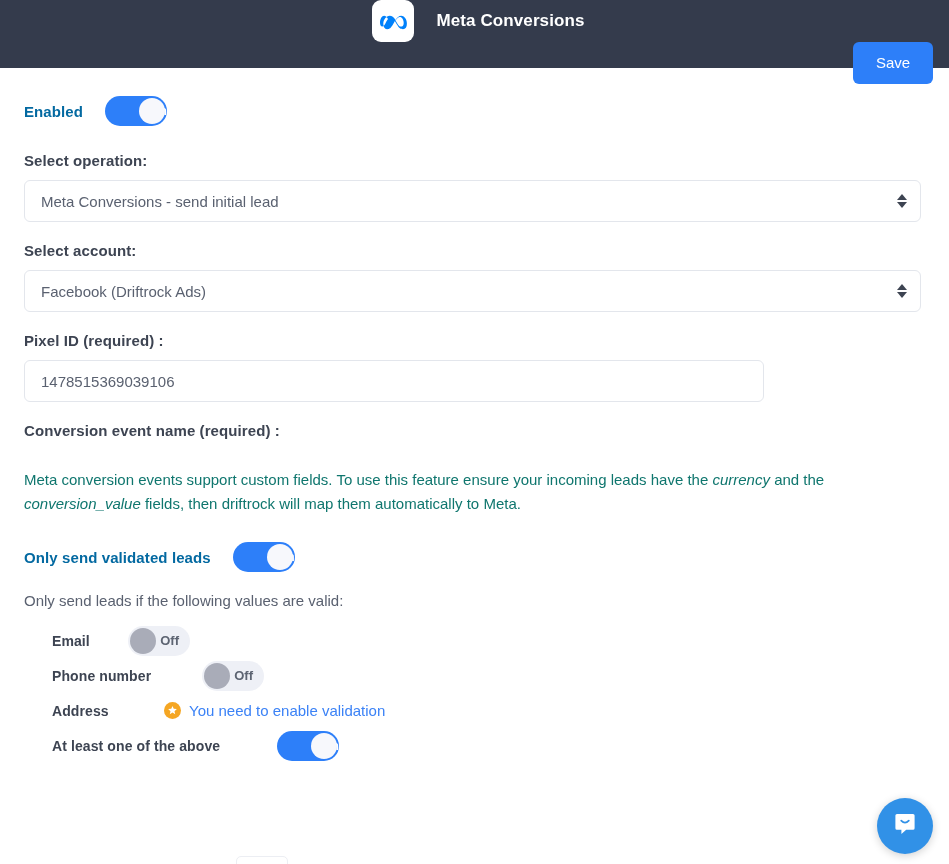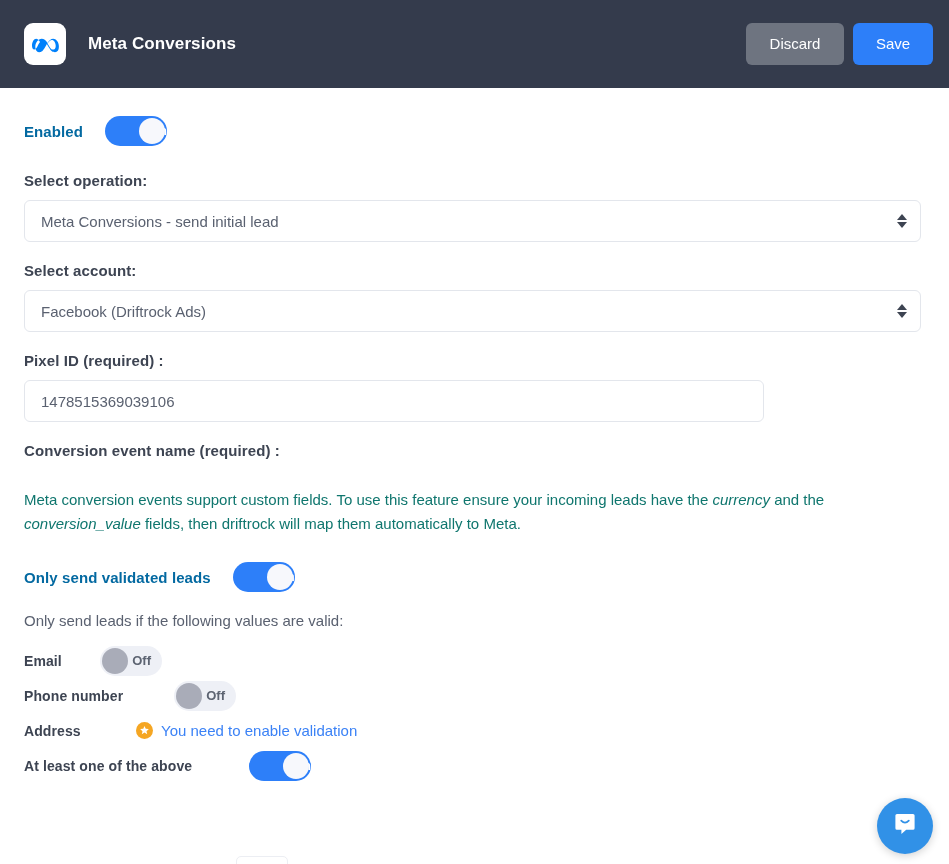--- a/index.html
+++ b/index.html
@@ -6,24 +6,26 @@
   html, body {
     margin: 0; padding: 0;
     width: 949px; height: 864px;
     background: #ffffff;
     font-family: "Liberation Sans", sans-serif;
     overflow: hidden;
   }
 
   
   .app-header {
-    height: 88px;
+    height: 68px;
     background: #343b4c;
     display: flex;
+    align-items: center;
     padding: 0 16px 0 24px;
+    flex-direction: column;
   }
   .brand {
     display: flex;
     align-items: center;
     gap: 22px;
   }
   .logo-tile {
     width: 42px; height: 42px;
     background: #ffffff;
     border-radius: 9px;
@@ -165,21 +167,21 @@
     max-width: 900px;
   }
   .note em { font-style: italic; }
 
   .subnote {
     font-size: 15px;
     color: #5a6170;
   }
 
   
-  .valid-list { }
+  .valid-list { margin-left: 28px; }
   .valid-row {
     display: flex;
     align-items: center;
     height: 35px;
   }
   .valid-label {
     font-size: 14px;
     font-weight: bold;
     color: #3d4452;
     letter-spacing: .1px;
@@ -238,21 +240,20 @@
     <span class="logo-tile">
       <svg width="28" height="19" viewBox="0 0 28 19" aria-hidden="true">
         <path d="M3.2 14.6c-1.3 0-2.2-1.6-2.2-3.9 0-3.6 1.9-6.9 4.1-6.9 1.4 0 2.5 1.1 3.9 3.3 -1.3 2-2 3.2-2 3.2C5.6 13.3 4.5 14.6 3.2 14.6z
                  M22.2 3.8c-2.3 0-4.1 1.8-5.7 4.2 -1.9-2.8-3.5-4.2-5.8-4.2 -3.4 0-6.4 3.9-6.4 8.1 0 3.2 1.6 5.3 4.2 5.3 1.9 0 3.3-0.9 5.7-5.1 0 0 1-1.8 1.7-3 0.2 0.4 0.5 0.9 0.8 1.4l1.2 2.1c2.4 4 3.7 4.6 6.1 4.6 2.5 0 3.9-2.1 3.9-5.4C28 7 24.9 3.8 22.2 3.8z
                  M21.6 14.6c-1.2 0-1.9-0.8-3.6-3.6 0 0-0.6-1-1.5-2.5 1.5-2.4 2.8-3.6 4.3-3.6 2.2 0 3.9 2.7 3.9 6C24.7 13.1 23.9 14.6 21.6 14.6z" fill="#0081fb"></path>
       </svg>
     </span>
     <span class="app-title">Meta Conversions</span>
   </div>
   <div class="header-actions">
-    <button class="btn btn-discard">Discard</button>
     <button class="btn btn-save">Save</button>
   </div>
 </div>
 
 <div class="content">
 
   
   <div class="row-inline">
     <span class="field-label" style="margin-right:22px;">Enabled</span>
     <span class="toggle on">

